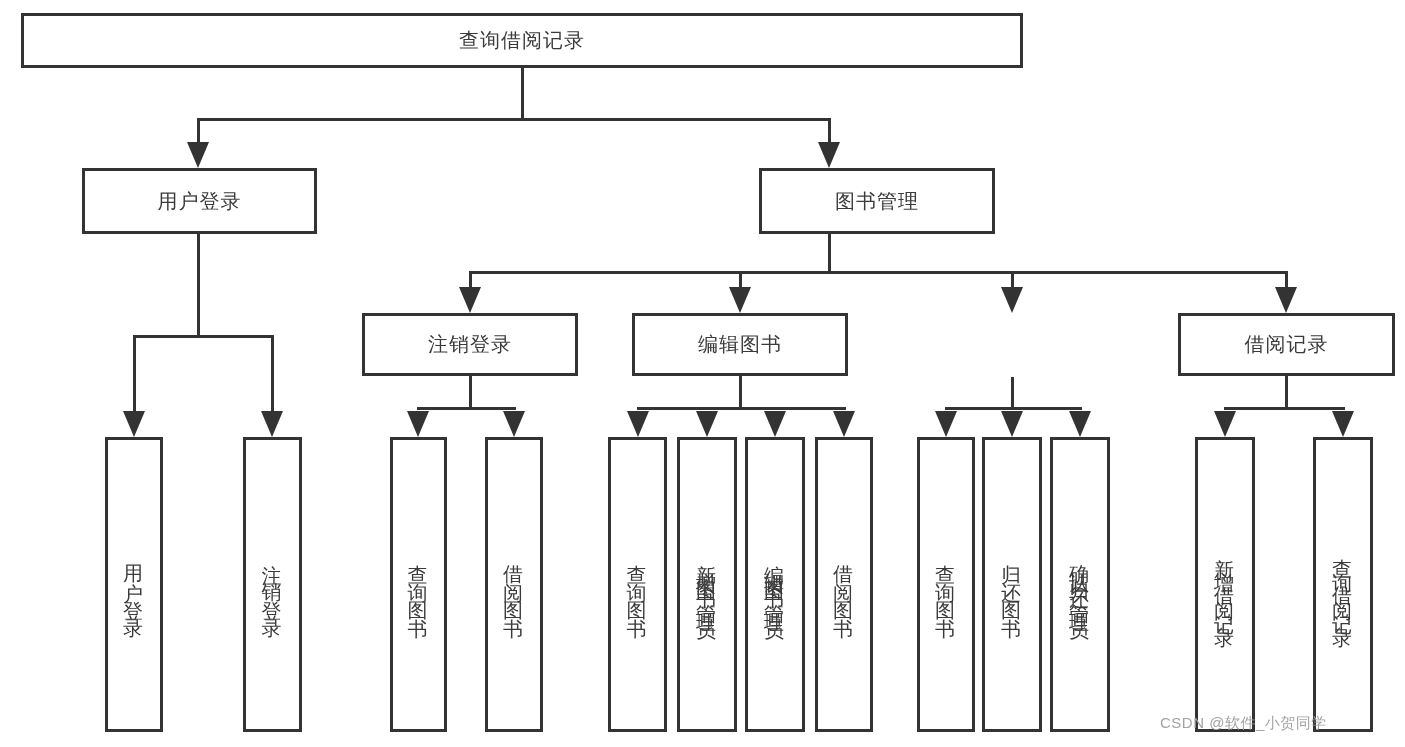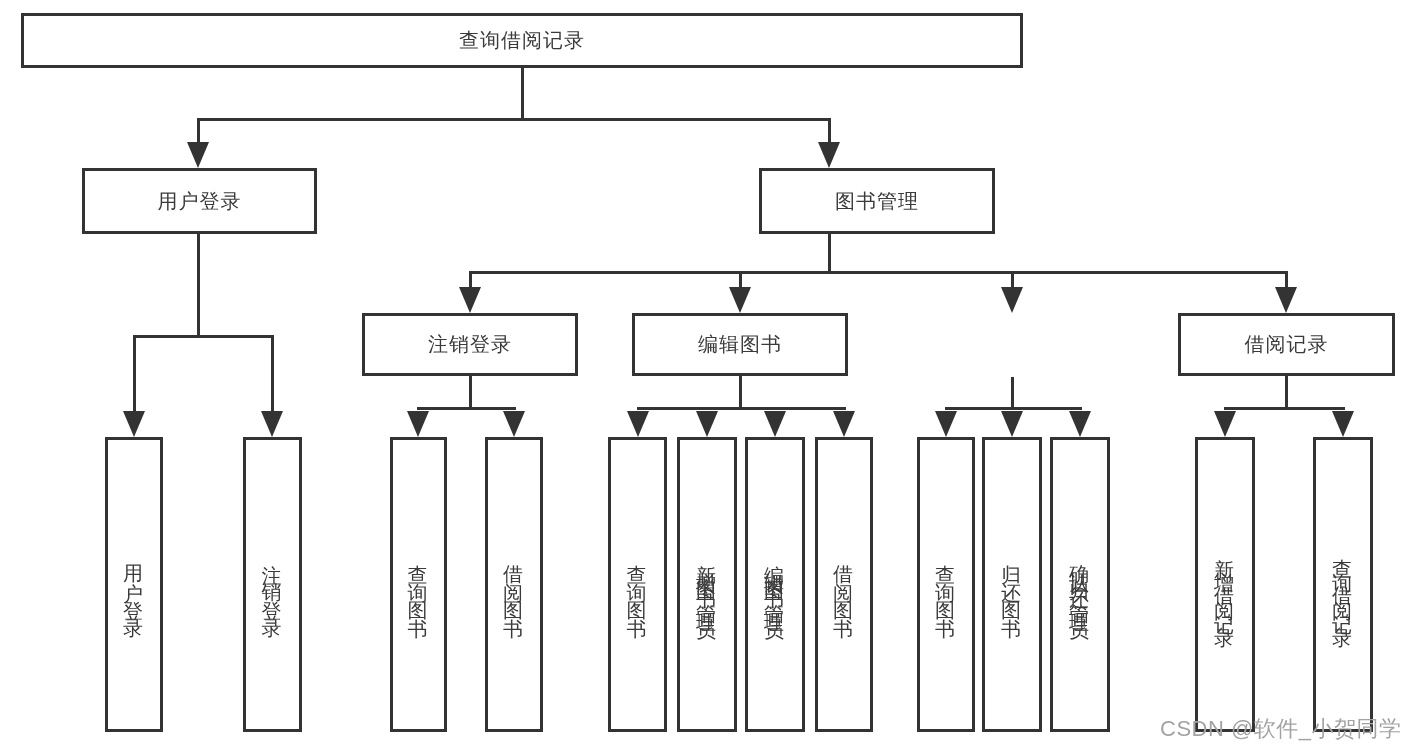--- a/index.html
+++ b/index.html
@@ -40,21 +40,21 @@
   .hl{position:absolute;height:3px;background:var(--line);}
   .arrow{
     position:absolute;width:0;height:0;
     border-left:11px solid transparent;
     border-right:11px solid transparent;
     border-top:26px solid var(--line);
   }
   .watermark{
     position:absolute;
     left:1160px;top:714px;
-    font-size:22px;
+    font-size:15px;
     color:var(--wm);
     letter-spacing:0.5px;
     white-space:nowrap;
     z-index:5;
   }
 </style>
 </head>
 <body>
 
 <div id="canvas">

